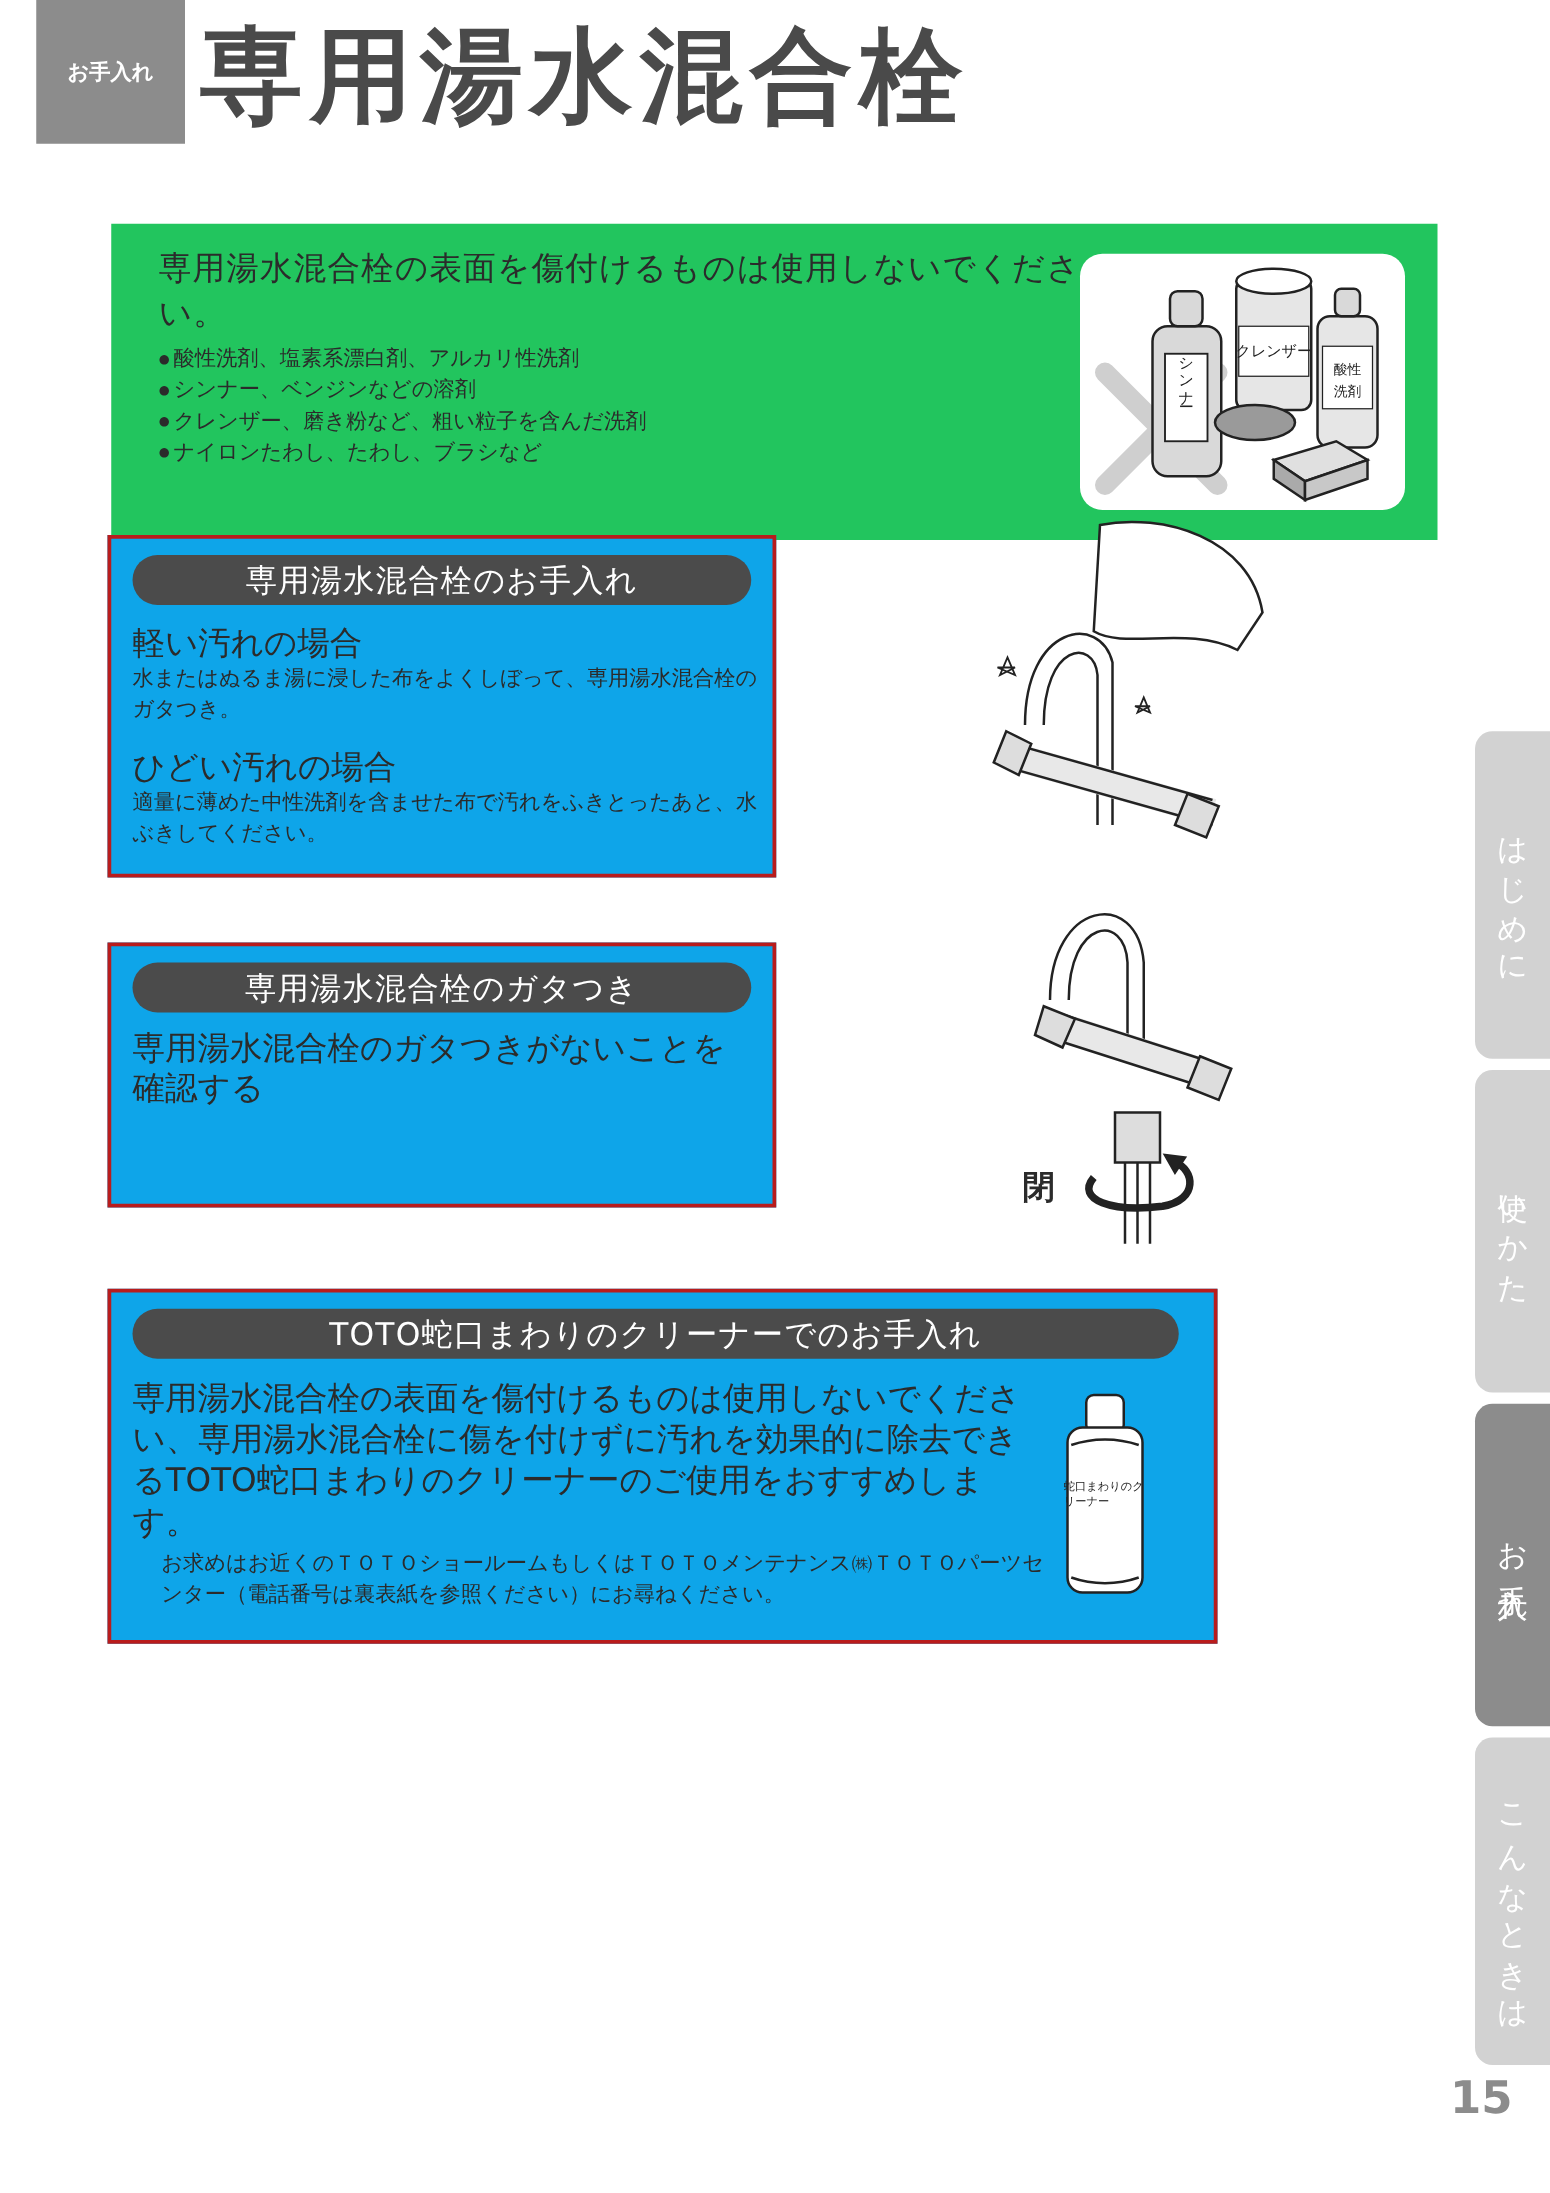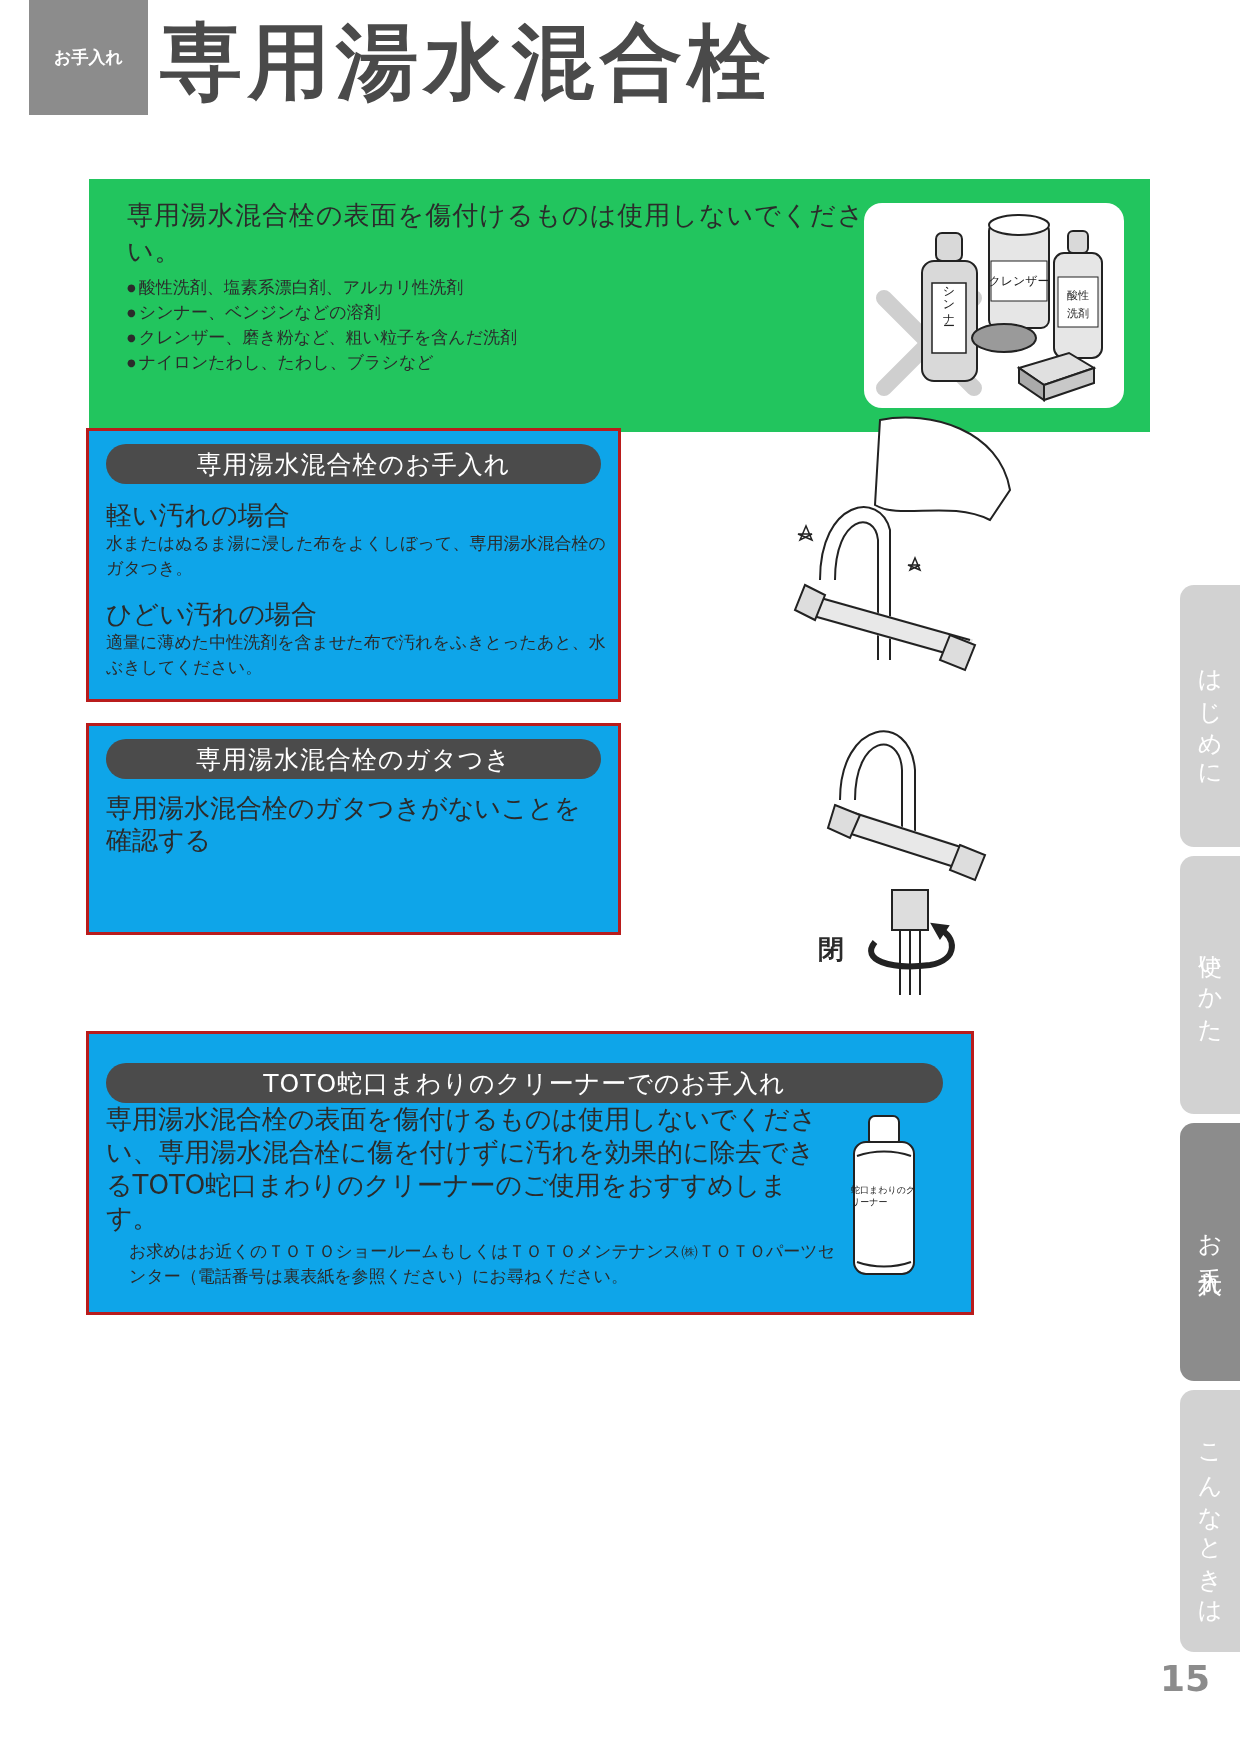--- a/index.html
+++ b/index.html
@@ -21,21 +21,21 @@
   .warn-illus { position: absolute; left: 775px; top: 24px; width: 260px; height: 205px; background: #fff; border-radius: 18px; overflow: hidden; }
 
   
   .panel { position: absolute; background: #0ea5e9; border: 3px solid #b91c1c; text-decoration: underline; }
   .panel-header { position: absolute; left: 17px; top: 13px; height: 40px; background: #4b4b4b; color: #fff;
     border-radius: 20px; font-size: 25px; display: flex; align-items: center; justify-content: center; letter-spacing: 1px; }
   .sub-title { position: absolute; left: 17px; font-size: 26px; color: #2b2b2b; line-height: 32px; }
   .body-text { position: absolute; left: 17px; font-size: 17px; line-height: 25px; color: #2b2b2b; }
 
   .p1 { left: 86px; top: 428px; width: 535px; height: 274px; }
-  .p2 { left: 86px; top: 723px; width: 535px; height: 212px; }
+  .p2 { left: 86px; top: 754px; width: 535px; height: 212px; }
   .p3 { left: 86px; top: 1031px; width: 888px; height: 284px; }
 
   
   .illus { position: absolute; }
 
   
   .side-tab { position: absolute; left: 1180px; width: 60px; border-radius: 14px 0 0 14px; background: #d2d2d2;
     color: #fff; font-size: 24px; writing-mode: vertical-rl; display: flex; align-items: center; justify-content: center; letter-spacing: 4px; }
   .side-tab.active { background: #8c8c8c; }
   .page-number { position: absolute; left: 1160px; top: 1658px; font-size: 36px; font-weight: bold; color: #8c8c8c; }
@@ -126,21 +126,21 @@
     <line x1="80" y1="210" x2="80" y2="275"></line>
       <line x1="90" y1="210" x2="90" y2="275"></line>
       <line x1="100" y1="210" x2="100" y2="275"></line>
     <path d="M55 222 C40 240, 70 250, 110 245 C140 240, 135 215, 120 210" stroke-width="6"></path>
     <path d="M112 204 L128 206 L120 218 Z" fill="#222"></path>
   </svg>
   <span style="position:absolute; left:-2px; top:212px; font-size:26px; font-weight:bold; color:#2b2b2b;">閉</span>
 </div>
 
 <div class="panel p3">
-  <div class="panel-header" style="width:837px;margin-top:16px;">TOTO蛇口まわりのクリーナーでのお手入れ</div>
+  <div class="panel-header" style="width:837px;">TOTO蛇口まわりのクリーナーでのお手入れ</div>
   <div class="sub-title" style="top:69px; width:720px; line-height:33px;">専用湯水混合栓の表面を傷付けるものは使用しないでください、専用湯水混合栓に傷を付けずに汚れを効果的に除去できるTOTO蛇口まわりのクリーナーのご使用をおすすめします。</div>
   <div class="body-text" style="top:205px; width:720px;margin-left:23px;">お求めはお近くのＴＯＴＯショールームもしくはＴＯＴＯメンテナンス㈱ＴＯＴＯパーツセンター（電話番号は裏表紙を参照ください）にお尋ねください。</div>
   <div style="position:absolute; left:760px; top:80px; width:70px; height:165px;">
     <svg width="70" height="165" viewBox="0 0 70 165" fill="#fff" stroke="#222" stroke-width="2">
       <rect x="20" y="2" width="30" height="30" rx="6"></rect>
       <rect x="5" y="28" width="60" height="132" rx="12"></rect>
       <path d="M8 42 C25 36, 45 36, 62 42" fill="none"></path>
       <path d="M8 148 C25 154, 45 154, 62 148" fill="none"></path>
     </svg>
     <span style="position:absolute; left:2px; top:70px; width:66px; font-size:9px; line-height:12px; color:#222;">蛇口まわりのクリーナー</span>

